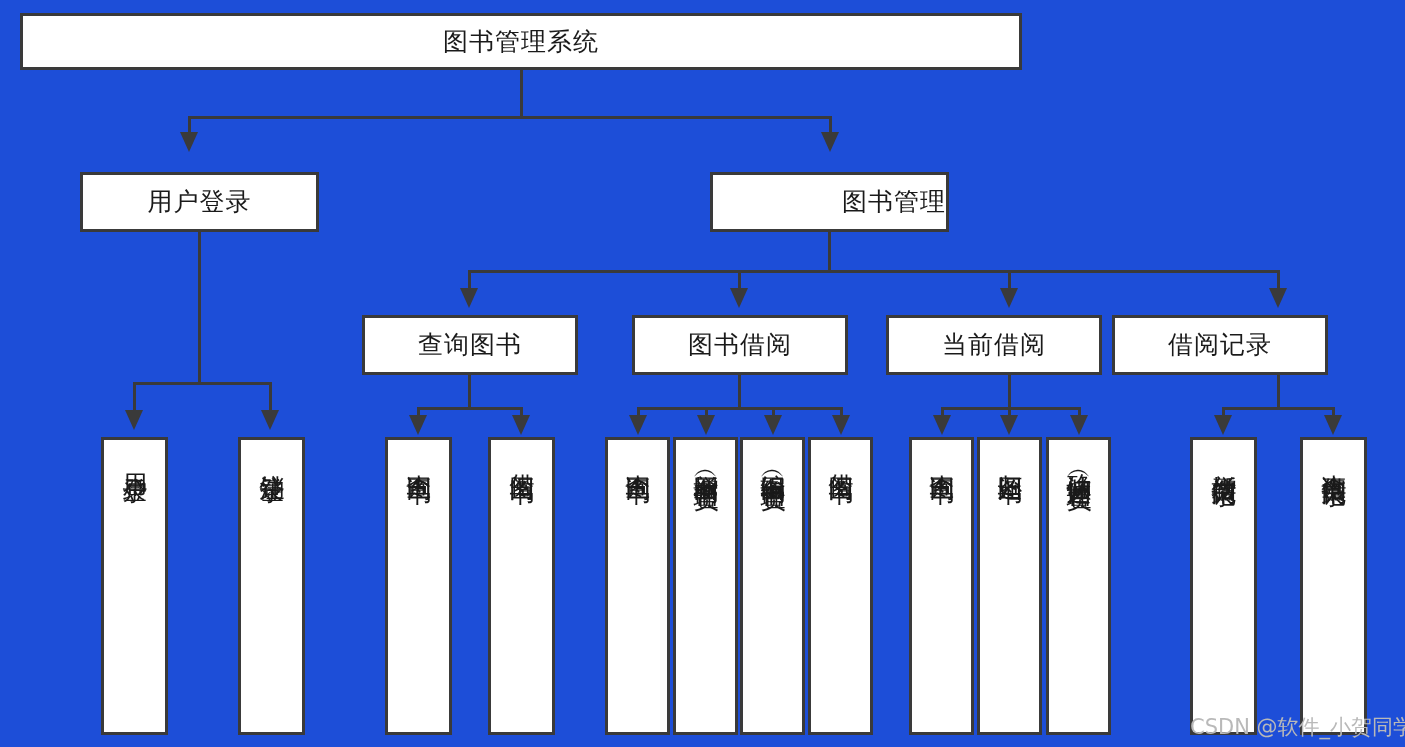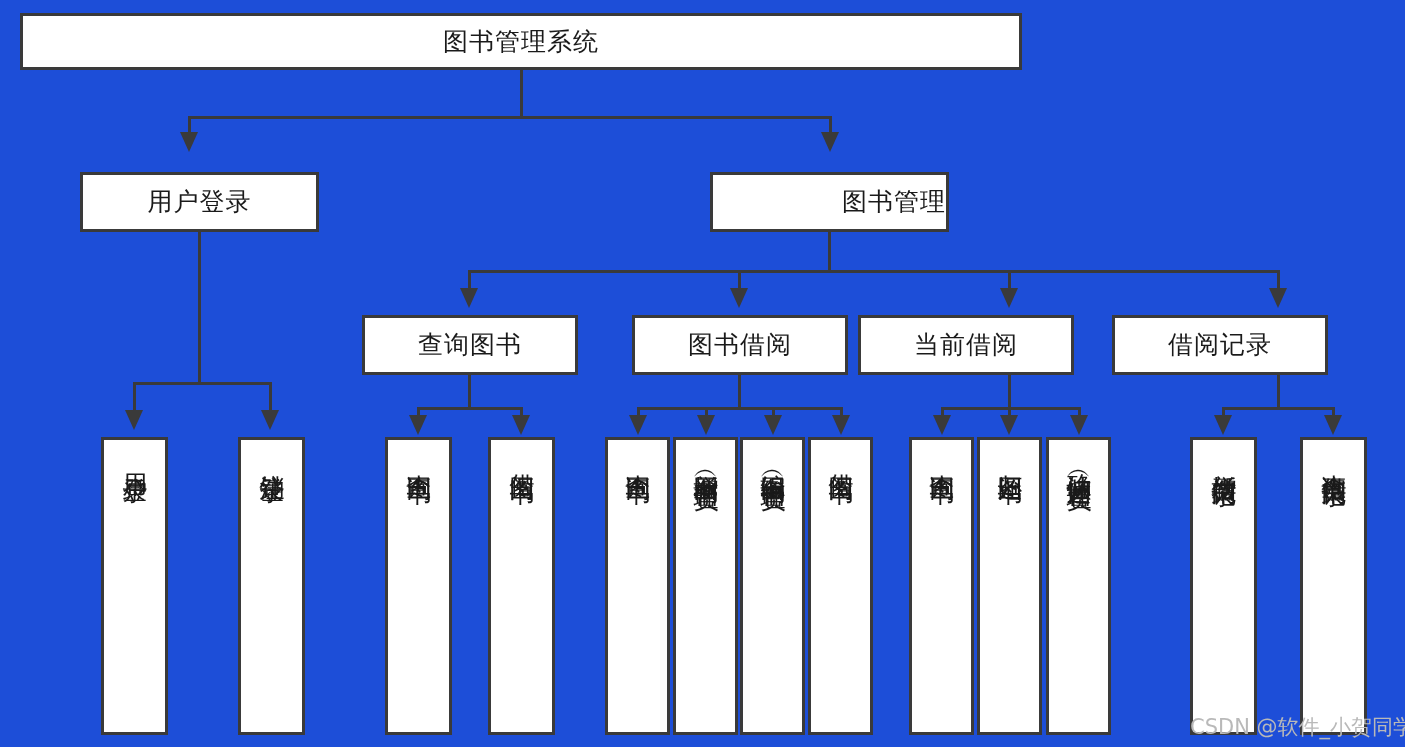--- a/index.html
+++ b/index.html
@@ -119,21 +119,21 @@
   <div class="arrow" style="left:730px; top:288px;"></div>
   <div class="arrow" style="left:1000px; top:288px;"></div>
   <div class="arrow" style="left:1269px; top:288px;"></div>
 
   <div class="node horiz" style="left:362px; top:315px; width:216px; height:60px;">
     <span>查询图书</span>
   </div>
   <div class="node horiz" style="left:632px; top:315px; width:216px; height:60px;">
     <span>图书借阅</span>
   </div>
-  <div class="node horiz" style="left:858px; top:315px; width:216px; height:60px;">
+  <div class="node horiz" style="left:886px; top:315px; width:216px; height:60px;">
     <span>当前借阅</span>
   </div>
   <div class="node horiz" style="left:1112px; top:315px; width:216px; height:60px;">
     <span>借阅记录</span>
   </div>
 
   <div class="vline" style="left:468px; top:375px; width:3px; height:34px;"></div>
   <div class="hline" style="left:417px; top:407px; width:106px; height:3px;"></div>
   <div class="vline" style="left:417px; top:407px; width:3px; height:10px;"></div>
   <div class="vline" style="left:520px; top:407px; width:3px; height:10px;"></div>

